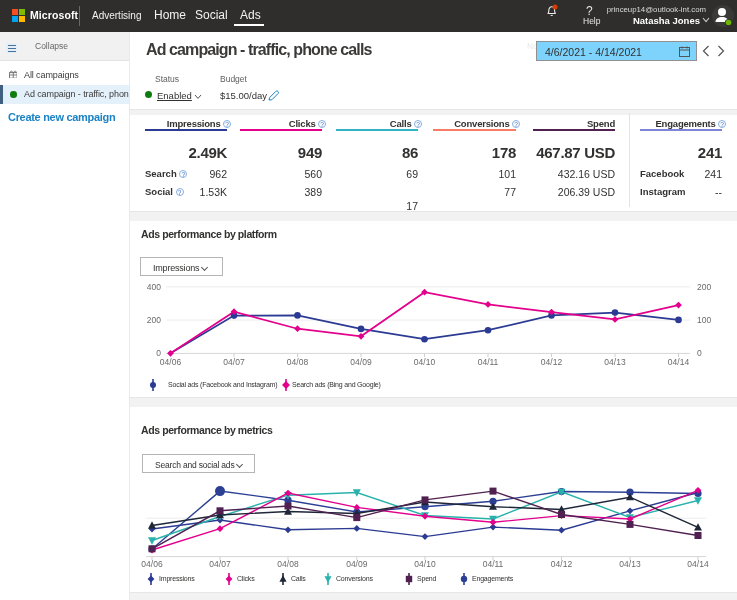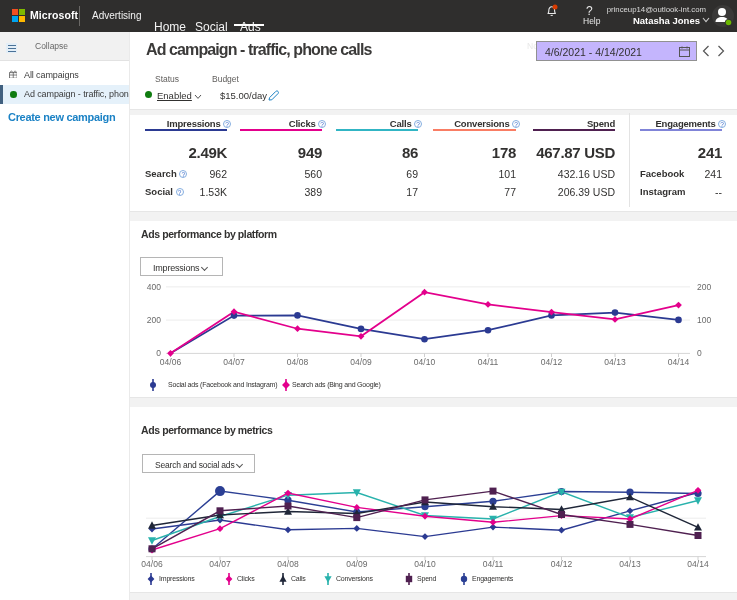--- a/index.html
+++ b/index.html
@@ -8,21 +8,21 @@
   #page { position:relative; width:737px; height:600px; }
   .abs { position:absolute; }
 
   
   #topbar { position:absolute; left:0; top:0; width:737px; height:32px; background:#2f2e2d; }
   .mslogo { position:absolute; left:12px; top:9px; width:13px; height:13px; }
   .mslogo div { position:absolute; width:6px; height:6px; }
   .ms-txt { position:absolute; left:30px; top:9px; color:#fff; font-size:10.5px; font-weight:bold; letter-spacing:0.1px; }
   .tb-div { position:absolute; left:79px; top:6px; width:1px; height:20px; background:#6a6866; }
   .tb-adv { position:absolute; left:92px; top:10px; color:#f3f3f3; font-size:10px; }
-  .tb-item { position:absolute; top:20px; color:#f3f3f3; font-size:12px; }
+  .tb-item { position:absolute; top:8px; color:#f3f3f3; font-size:12px; }
   
   .tb-small { position:absolute; color:#e8e8e8; font-size:8.5px; }
   .tb-email { position:absolute; color:#dcdcdc; font-size:7.8px; text-align:right; }
   .tb-name { position:absolute; color:#fff; font-size:9.5px; font-weight:bold; text-align:right; }
 
   
   #sidebar { position:absolute; left:0; top:32px; width:130px; height:568px; background:#fff; border-right:1px solid #eaeaea; }
   #collapse-row { position:absolute; left:0; top:0; width:129px; height:29px; background:#f1f1f1; border-bottom:1px solid #e2e2e2; }
   .ham { position:absolute; left:7.5px; top:12.7px; width:8px; height:7px; }
   .ham div { position:absolute; left:0; width:8px; height:1.2px; background:#4a7298; }
@@ -31,21 +31,21 @@
   .sel-item { background:#e5f1fa; }
   .sel-bar { position:absolute; left:0; top:53px; width:3px; height:18.5px; background:#41607f; }
   .create-link { position:absolute; left:8px; top:79px; font-size:11px; letter-spacing:-0.3px; color:#1b82c5; font-weight:bold; white-space:nowrap; }
 
   
   .band { position:absolute; left:130px; width:607px; background:#f2f2f2; border-top:1px solid #e6e6e6; }
   .card { position:absolute; left:130px; width:607px; background:#fff; }
 
   
   .h1t { position:absolute; left:146px; top:41px; font-size:16px; font-weight:bold; letter-spacing:-0.9px; color:#3b3a39; }
-  .datebox { position:absolute; left:536px; top:41px; width:161px; height:20px; border:1px solid #919191; background:#c4b5fd; }
+  .datebox { position:absolute; left:536px; top:41px; width:161px; height:20px; border:1px solid #919191; background:#7dd3fc; }
   .datebox span { position:absolute; left:8px; top:4px; font-size:10.5px; color:#323130; }
   .lab-sm { position:absolute; font-size:8.5px; color:#605e5c; }
   .val-sm { position:absolute; font-size:9.5px; color:#323130; }
 
   
   .tab-lab { position:absolute; top:118px; font-size:9.5px; letter-spacing:-0.2px; color:#323130; font-weight:bold; text-align:right; white-space:nowrap; }
   .tab-ul { position:absolute; top:129px; height:2px; }
   .big-val { position:absolute; top:144px; font-size:15px; letter-spacing:-0.3px; font-weight:bold; color:#323130; text-align:right; }
   .row-lab { position:absolute; font-size:9.5px; font-weight:bold; color:#323130; white-space:nowrap; }
   .row-val { position:absolute; font-size:10.5px; color:#323130; text-align:right; }
@@ -150,21 +150,21 @@
   <svg class="abs" style="left:717px;top:45px;" width="8" height="12" viewBox="0 0 8 12">
       <path d="M1.5 1 L6.5 6 L1.5 11" fill="none" stroke="#555" stroke-width="1.2"></path>
     </svg>
 
   <div class="lab-sm" style="left:155px;top:74px;">Status</div>
   <span class="abs" style="left:145px;top:91px;width:7px;height:7px;border-radius:50%;background:#107c10;"></span>
   <div class="val-sm" style="left:157px;top:90px;text-decoration:underline;">Enabled</div>
   <svg class="abs" style="left:194px;top:94px;" width="8" height="6" viewBox="0 0 8 6">
       <path d="M1 1 L4 4.4 L7 1" fill="none" stroke="#555" stroke-width="1"></path>
     </svg>
-  <div class="lab-sm" style="left:212px;top:74px;">Budget</div>
+  <div class="lab-sm" style="left:220px;top:74px;">Budget</div>
   <div class="val-sm" style="left:220px;top:90px;">$15.00/day</div>
   <svg class="abs" style="left:268px;top:90px;" width="11" height="11" viewBox="0 0 11 11">
     <path d="M1 10 L1.6 7.6 L7.8 1.4 C8.4 0.8 9.4 0.8 10 1.4 C10.6 2 10.6 3 10 3.6 L3.8 9.8 L1 10 Z" fill="none" stroke="#1b82c5" stroke-width="1"></path>
   </svg>
 
   <div class="band" style="top:109px;height:6px;"></div>
   <div class="card" style="top:115px;height:96px;"></div>
   <div class="vdiv"></div>
 
   <div class="tab-lab" style="left:145px;width:86px;">Impressions <span class="qi">?</span></div>
@@ -187,21 +187,21 @@
   <div class="big-val" style="left:495px;width:120px;">467.87 USD</div>
   <div class="big-val" style="left:642px;width:80px;">241</div>
 
   <div class="row-lab" style="left:145px;top:168px;">Search <span class="qi">?</span></div>
   <div class="row-lab" style="left:145px;top:186px;">Social <span class="qi">?</span></div>
   <div class="row-val" style="left:147px;top:168px;width:80px;">962</div>
   <div class="row-val" style="left:147px;top:186px;width:80px;">1.53K</div>
   <div class="row-val" style="left:242px;top:168px;width:80px;">560</div>
   <div class="row-val" style="left:242px;top:186px;width:80px;">389</div>
   <div class="row-val" style="left:338px;top:168px;width:80px;">69</div>
-  <div class="row-val" style="left:338px;top:186px;width:80px;">17</div>
+  <div class="row-val" style="left:338px;top:200px;width:80px;">17</div>
   <div class="row-val" style="left:436px;top:168px;width:80px;">101</div>
   <div class="row-val" style="left:436px;top:186px;width:80px;">77</div>
   <div class="row-val" style="left:495px;top:168px;width:120px;">432.16 USD</div>
   <div class="row-val" style="left:495px;top:186px;width:120px;">206.39 USD</div>
   <div class="row-lab" style="left:640px;top:168px;">Facebook</div>
   <div class="row-lab" style="left:640px;top:186px;">Instagram</div>
   <div class="row-val" style="left:642px;top:168px;width:80px;">241</div>
   <div class="row-val" style="left:642px;top:186px;width:80px;">--</div>
 
   <div class="band" style="top:211px;height:10px;"></div>

